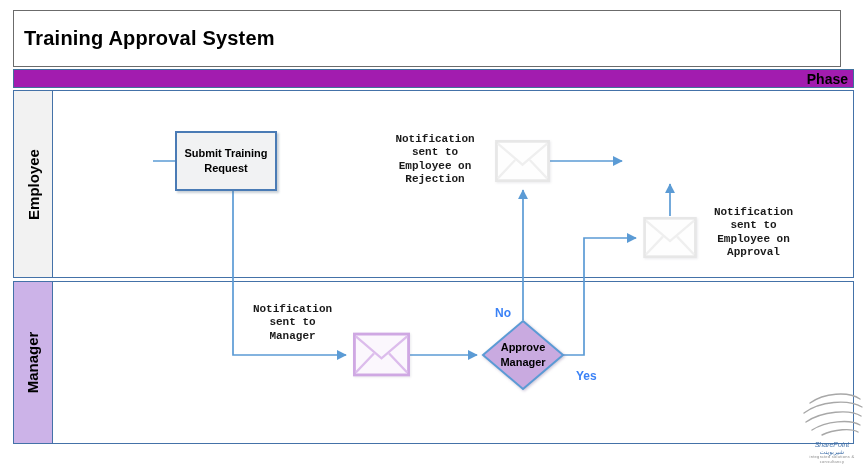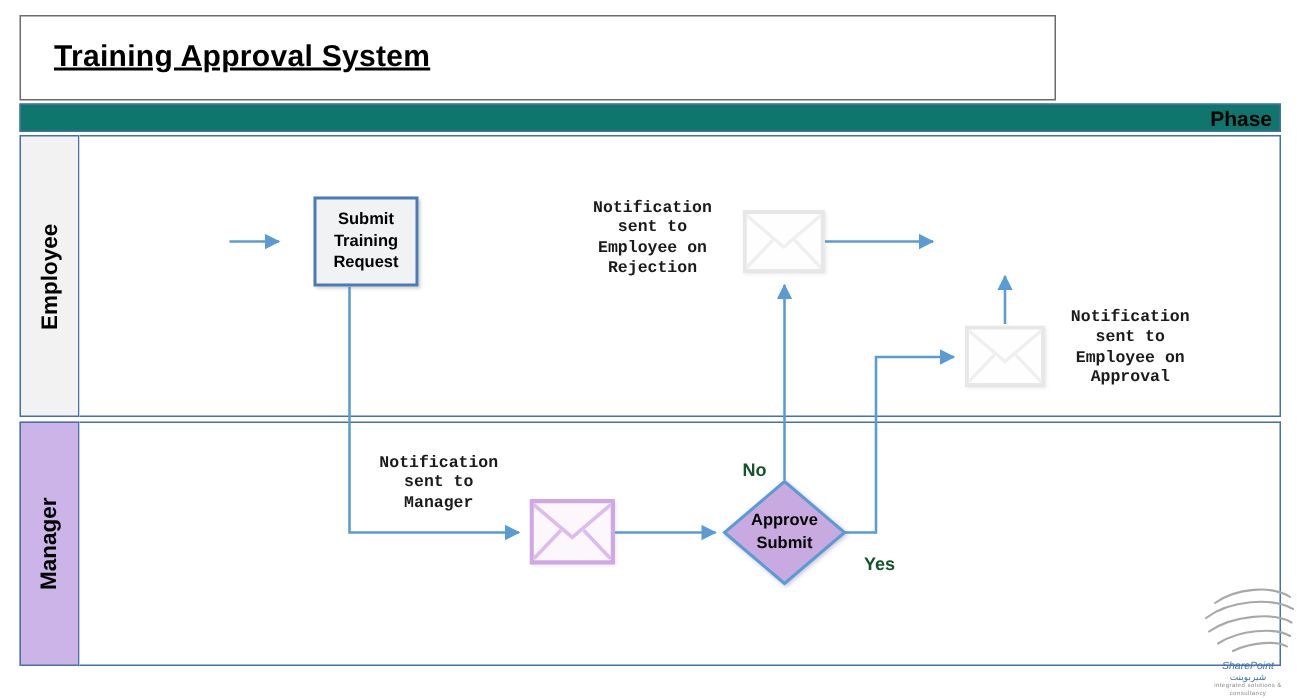--- a/index.html
+++ b/index.html
@@ -2,30 +2,30 @@
 <html><head>
 <meta charset="utf-8">
 <style>
   * { margin: 0; padding: 0; box-sizing: border-box; }
   html, body { background: #ffffff; }
   body { font-family: "Liberation Sans", sans-serif; color: #000; }
   .canvas { position: relative; width: 868px; height: 465px; background: #fff; overflow: hidden; }
 
   
   .title-box {
-    position: absolute; left: 13px; top: 10px; width: 691px; height: 57px;
+    position: absolute; left: 13px; top: 10px; width: 828px; height: 57px;
     background: #ffffff; border: 1px solid #6b6b6b;
-    display: flex; align-items: center; padding-left: 22px; text-decoration: underline;
+    display: flex; align-items: center; padding-left: 10px;
   }
   .title-box h1 { font-size: 20px; font-weight: bold; color: #000; letter-spacing: 0.2px; }
 
   
   .phase-bar {
     position: absolute; left: 13px; top: 69px; width: 841px; height: 19px;
-    background: #0f766e; border: 1px solid #41719c;
+    background: #a21caf; border: 1px solid #41719c;
     display: flex; align-items: center; justify-content: flex-end; padding-right: 5px;
   }
   .phase-bar span { font-size: 14px; font-weight: bold; color: #000; }
 
   
   .lane { position: absolute; left: 13px; width: 841px; display: flex; }
   .lane-employee { top: 90px; height: 188px; }
   .lane-manager  { top: 281px; height: 163px; }
   .lane-label {
     width: 40px; height: 100%; border: 1px solid #4472a8;
@@ -59,21 +59,21 @@
   .diamond-label {
     position: absolute; inset: 0; display: flex; align-items: center; justify-content: center;
     font-size: 11px; font-weight: bold; line-height: 1.4; text-align: center;
   }
 
   
   .note {
     position: absolute; text-align: center; font-size: 11px; font-weight: bold;
     line-height: 1.22; color: #1a1a1a; font-family: Liberation Mono, monospace;
   }
-  .branch-label { position: absolute; font-size: 12px; font-weight: bold; color: #14532d; }
+  .branch-label { position: absolute; font-size: 12px; font-weight: bold; color: #3b82f6; }
 
   
   .watermark { position: absolute; right: 2px; bottom: 0; width: 68px; text-align: center; }
   .watermark .wm-text1 { font-size: 7px; color: #3f6fa8; line-height: 1.1; font-style: italic; }
   .watermark .wm-text2 { font-size: 6px; color: #3f6fa8; line-height: 1.1; }
   .watermark .wm-text3 { font-size: 4px; color: #8a8a8a; line-height: 1.2; letter-spacing: 0.3px; }
 </style>
 </head>
 <body>
 
@@ -112,21 +112,21 @@
       <path d="M233 191 V355 H346" marker-end="url(#arrow)"></path>
       <path d="M410 355 H477" marker-end="url(#arrow)"></path>
       <path d="M523 320 V190" marker-end="url(#arrow)"></path>
       <path d="M562 355 H584 V238 H636" marker-end="url(#arrow)"></path>
       <path d="M550 161 H622" marker-end="url(#arrow)"></path>
       <path d="M670 216 V184" marker-end="url(#arrow)"></path>
     </g>
   </svg>
 
 
-  <div class="node process multiline" style="left:209px; top:131px; width:70px; height:60px;">Submit Training
+  <div class="node process multiline" style="left:175px; top:131px; width:102px; height:60px;">Submit Training
 Request</div>
 
   <div class="node envelope" style="left:495px; top:140px; width:55px; height:42px;">
     <svg width="55" height="42" viewBox="0 0 60 46">
       <rect x="1.5" y="1.5" width="57" height="43" fill="#fefefe" stroke="#e7e7e7" stroke-width="3"></rect>
       <path d="M3 4 L30 27 L57 4" fill="none" stroke="#efefef" stroke-width="2.5"></path>
       <path d="M3 42 L22 22 M57 42 L38 22" fill="none" stroke="#efefef" stroke-width="2.5"></path>
     </svg>
   </div>
 
@@ -145,21 +145,21 @@
       <path d="M3 4 L30 27 L57 4" fill="none" stroke="#dcbcec" stroke-width="2.5"></path>
       <path d="M3 42 L22 22 M57 42 L38 22" fill="none" stroke="#dcbcec" stroke-width="2.5"></path>
     </svg>
   </div>
 
   <div class="node diamond-wrap" style="left:481px; top:319px; width:84px; height:72px;">
     <svg width="84" height="72" viewBox="0 0 84 72">
       <polygon points="42,2 82,36 42,70 2,36" fill="#c9aae0" stroke="#5b9bd5" stroke-width="2"></polygon>
     </svg>
     <div class="diamond-label multiline">Approve
-Submit</div>
+Manager</div>
   </div>
 
   <div class="note multiline" style="left:385px; top:133px; width:100px;">Notification
 sent to
 Employee on
 Rejection</div>
 
   <div class="note multiline" style="left:706px; top:206px; width:95px;">Notification
 sent to
 Employee on

